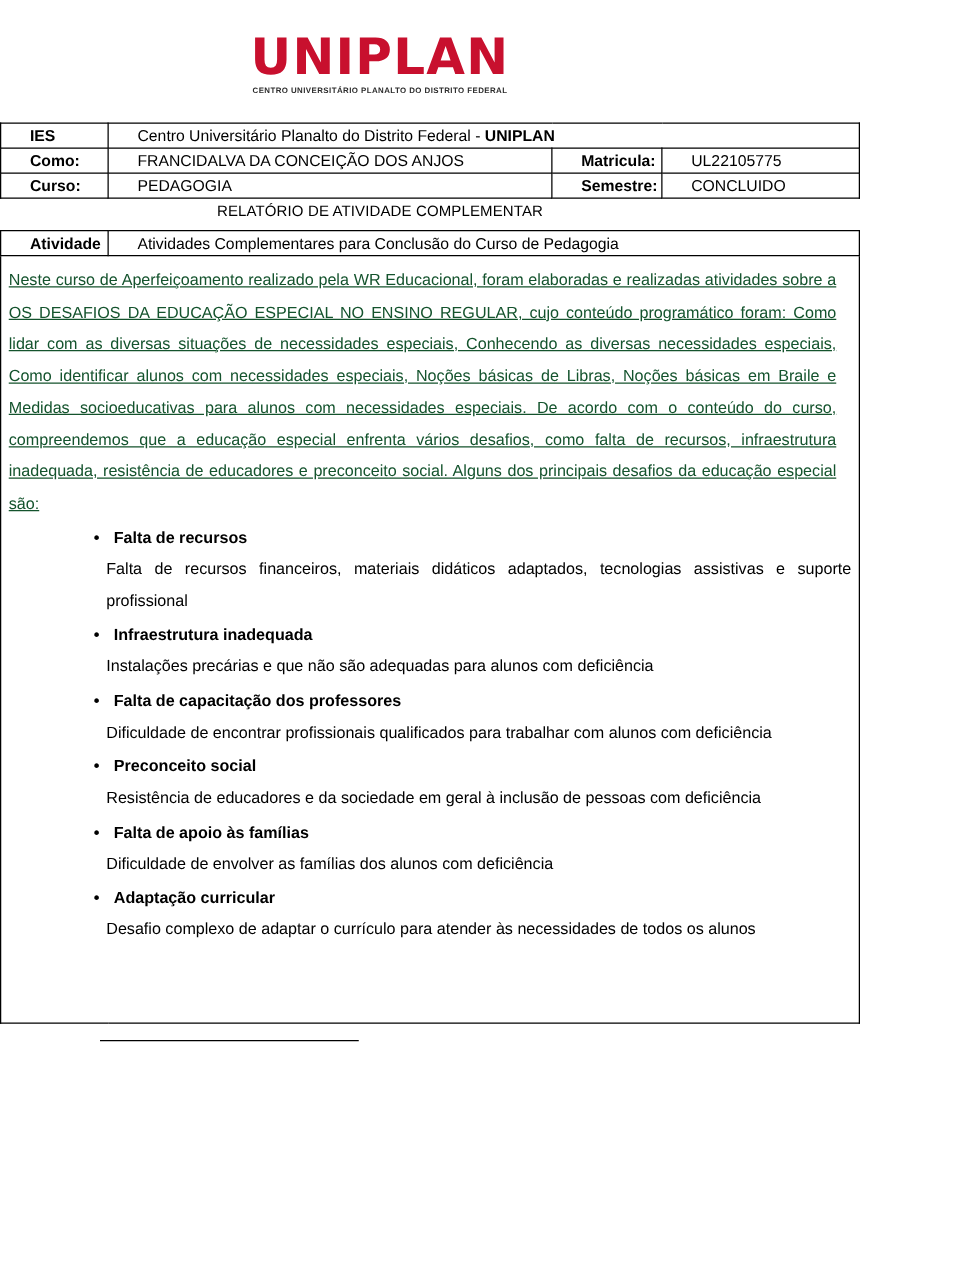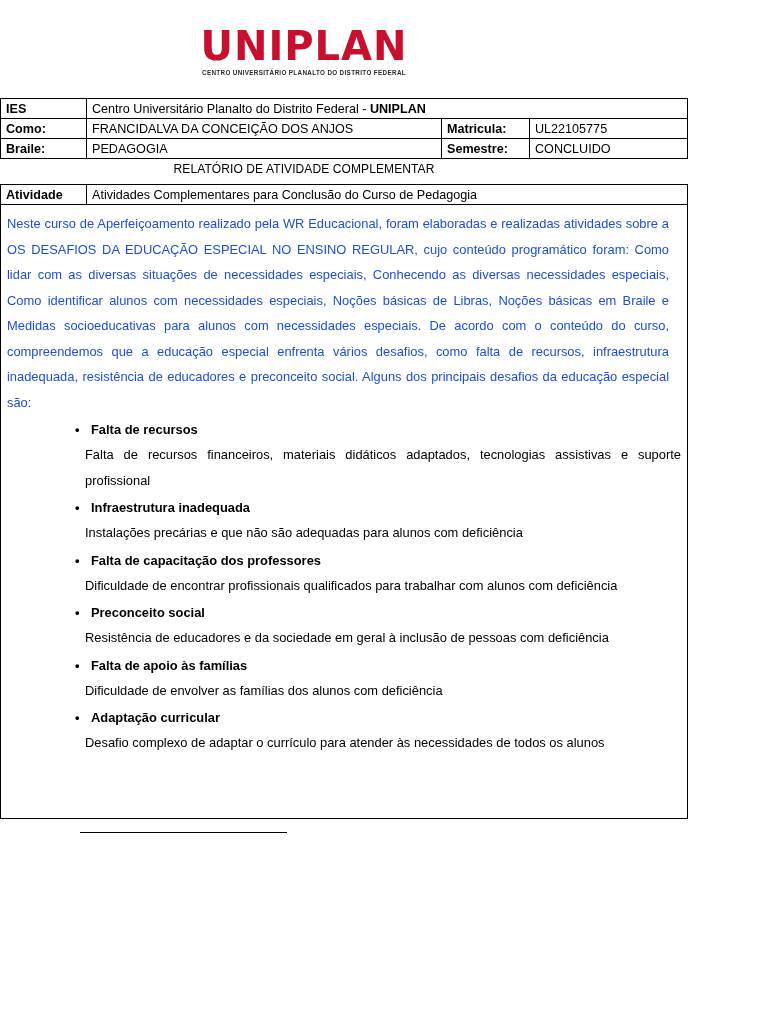--- a/index.html
+++ b/index.html
@@ -49,21 +49,21 @@
 
   
   .doc-table {
     border-collapse: collapse;
     width: 688px;
     margin: 0 auto;
     table-layout: fixed;
   }
   .doc-table td {
     border: 1px solid #000;
-    padding: 1px 5px;
+    padding: 1px 23px;
     font-size: 12.6px;
     line-height: 16px;
     vertical-align: middle;
     height: 17px;
   }
   .lbl { font-weight: bold; white-space: nowrap; }
 
   .header-table { margin-top: 22px; }
   .header-table td { height: 17px; }
 
@@ -79,21 +79,22 @@
     height: auto;
     vertical-align: top;
   }
 
   
   .para {
     font-size: 12.9px;
     line-height: 25.5px;
     text-align: justify;
     margin: 2px 12px 0 0;
-    color: #1d4ed8;
+    color: #14532d;
+    text-decoration: underline;
   }
   .para .up { }
   ul.bullets {
     margin: 0;
     padding: 0;
     list-style: none;
   }
   .bullet-item { margin-top: 2px; }
   .bullet-head {
     font-size: 12.9px;
@@ -159,21 +160,21 @@
         <td class="lbl">IES</td>
         <td colspan="3"><span>Centro Universitário Planalto do Distrito Federal - </span><b>UNIPLAN</b></td>
       </tr>
       <tr>
         <td class="lbl">Como:</td>
         <td>FRANCIDALVA DA CONCEIÇÃO DOS ANJOS</td>
         <td class="lbl">Matricula:</td>
         <td>UL22105775</td>
       </tr>
       <tr>
-        <td class="lbl">Braile:</td>
+        <td class="lbl">Curso:</td>
         <td>PEDAGOGIA</td>
         <td class="lbl">Semestre:</td>
         <td>CONCLUIDO</td>
       </tr>
     </tbody>
   </table>
 
   <div class="caption">RELATÓRIO DE ATIVIDADE COMPLEMENTAR</div>
 
   <table class="doc-table body-table">

